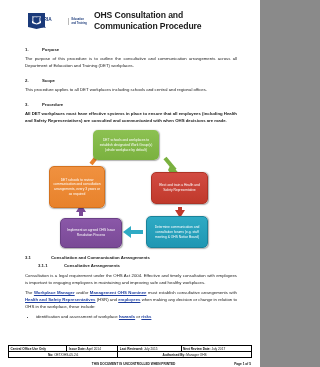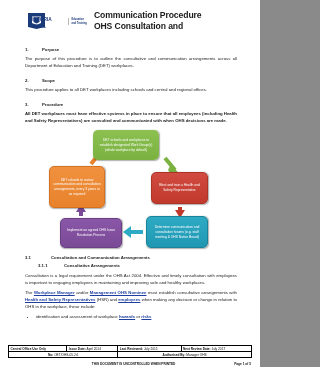--- a/index.html
+++ b/index.html
@@ -197,22 +197,22 @@
             <text x="15" y="25" font-family="Liberation Sans, sans-serif" font-size="4.6" font-weight="bold" fill="#1b3a7a">State</text>
             <text x="15" y="31" font-family="Liberation Sans, sans-serif" font-size="4.6" font-weight="bold" fill="#1b3a7a">Government</text>
           </svg>
         </div>
         <div class="logo-sub">
           <div>Education</div>
           <div>and Training</div>
         </div>
       </div>
       <div class="doc-title">
+        <div>OHS Consultation and</div>
         <div>Communication Procedure</div>
-        <div>OHS Consultation and</div>
       </div>
     </div>
 
     <div class="sec">
       <div class="sec-head">
         <span class="sec-num">1.</span>
         <span>Purpose</span>
       </div>
       <div class="para">The purpose of this procedure is to outline the consultative and communication arrangements across all Department of Education and Training (DET) workplaces.</div>
     </div>

